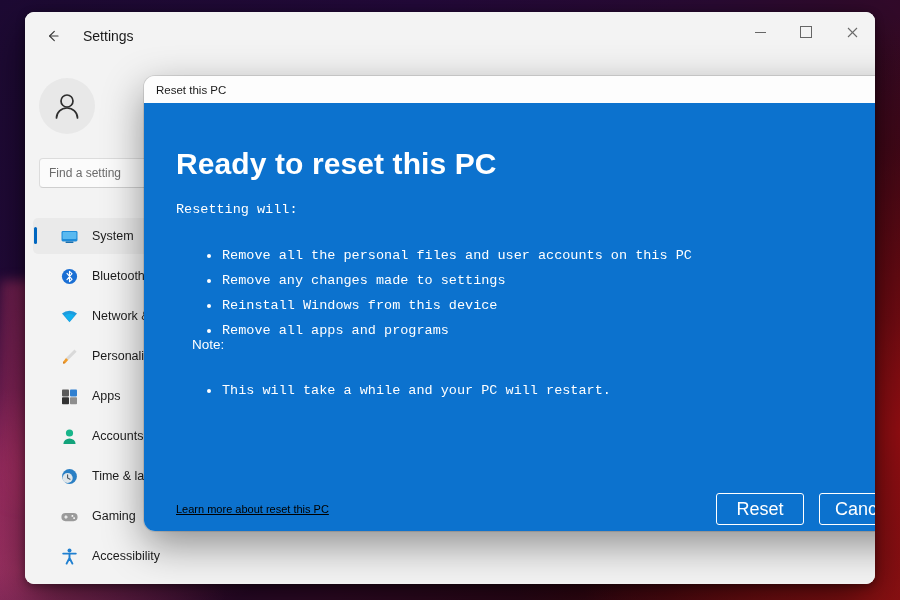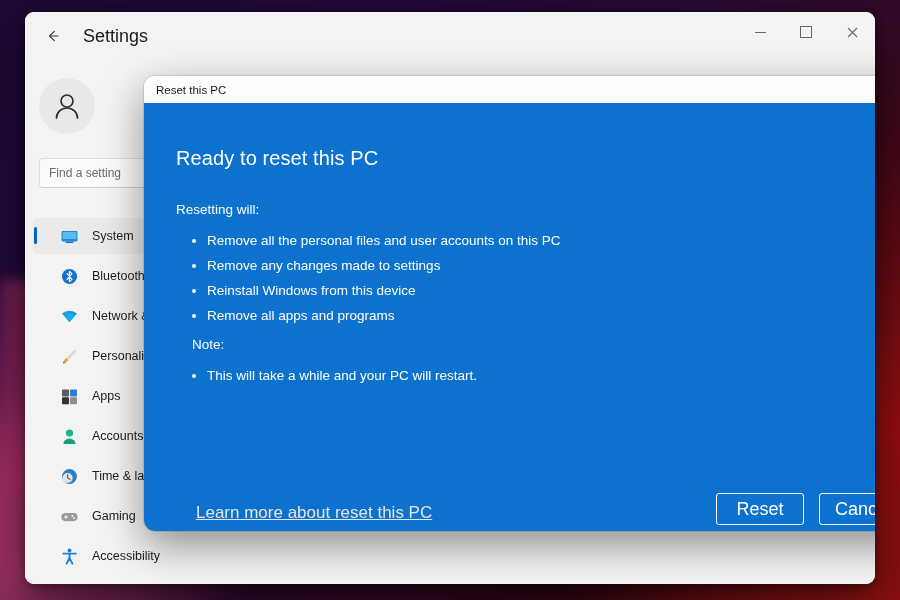--- a/index.html
+++ b/index.html
@@ -61,21 +61,21 @@
   .back-btn {
     width: 32px; height: 32px;
     margin-left: 12px;
     border-radius: 5px;
     display: flex; align-items: center; justify-content: center;
     color: #2b2b2b;
   }
   .back-btn svg { display:block; }
   .win-title {
     margin-left: 14px;
-    font-size: 18px;
+    font-size: 14px;
     color: #1a1a1a;
   }
   .win-controls {
     position: absolute;
     right: 0; top: 0;
     display: flex;
     height: 40px;
   }
   .wc {
     width: 46px; height: 40px;
@@ -274,40 +274,41 @@
   .dlg-body {
     position: relative;
     height: 428px;
     background: #0c72ce;
     color: #ffffff;
     box-sizing: border-box;
   }
   .dlg-h1 {
     position: absolute;
     left: 32px; top: 44px;
-    font-size: 20px;
-    font-weight: normal;
+    font-size: 30px;
+    font-weight: bold;
     color: #ffffff;
     letter-spacing: 0.1px;
   }
   .dlg-sec-label {
     position: absolute;
     left: 32px;
     font-size: 13.5px;
     color: #ffffff;
   }
-  .label-resetting { top: 99px; }
+  .label-resetting { top: 99px; font-family: Liberation Mono, monospace; }
   .label-note { top: 234px; margin-left: 16px; }
 
   .dlg-list {
     position: absolute;
     left: 44px;
-    margin: 2px;
+    margin: 17px;
     padding: 0;
     list-style: none;
+    font-family: Liberation Mono, monospace;
   }
   .list-main { top: 123px; }
   .list-note { top: 258px; }
   .dlg-list li {
     position: relative;
     padding-left: 17px;
     font-size: 13.5px;
     line-height: 25px;
     color: #ffffff;
     white-space: nowrap;
@@ -317,24 +318,23 @@
     position: absolute;
     left: 2px; top: 11px;
     width: 4px; height: 4px;
     border-radius: 50%;
     background: #ffffff;
   }
 
   .dlg-link {
     position: absolute;
     left: 32px; top: 400px;
-    font-size: 17px;
-    color: #e5e5e5;
+    font-size: 11px;
+    color: #000000;
     text-decoration: underline;
-    margin-left: 20px;
   }
   .dlg-actions {
     position: absolute;
     right: 28px; top: 390px;
     display: flex;
     gap: 15px;
   }
   .dlg-btn {
     width: 88px; height: 32px;
     border: 1px solid #ffffff;

